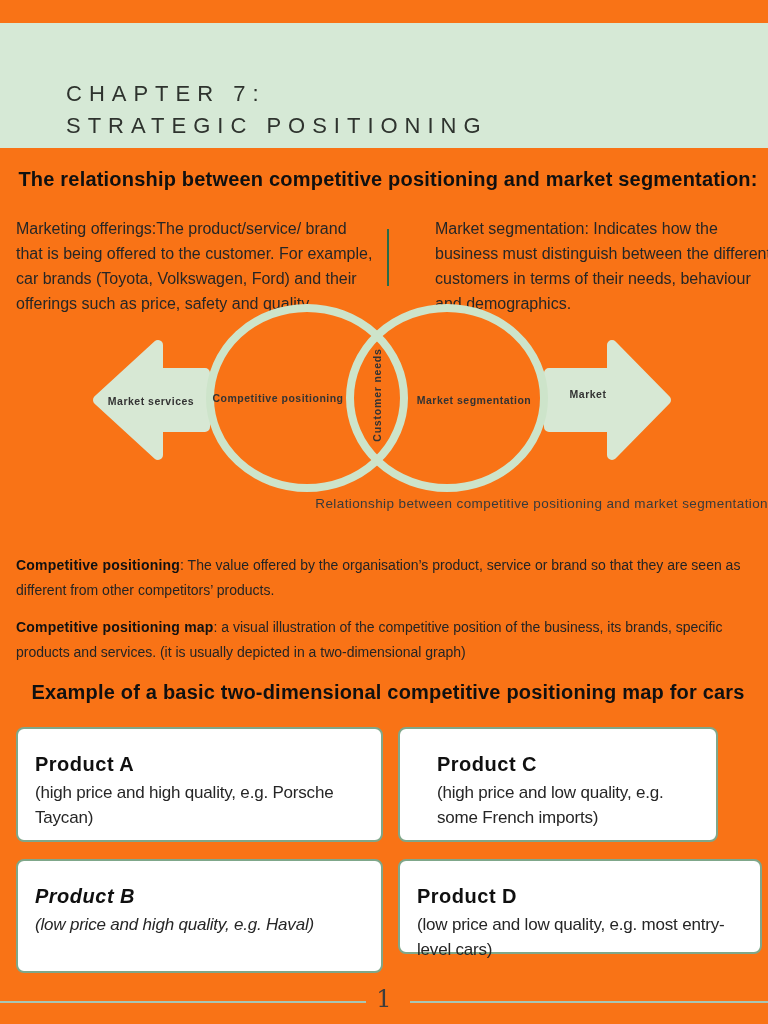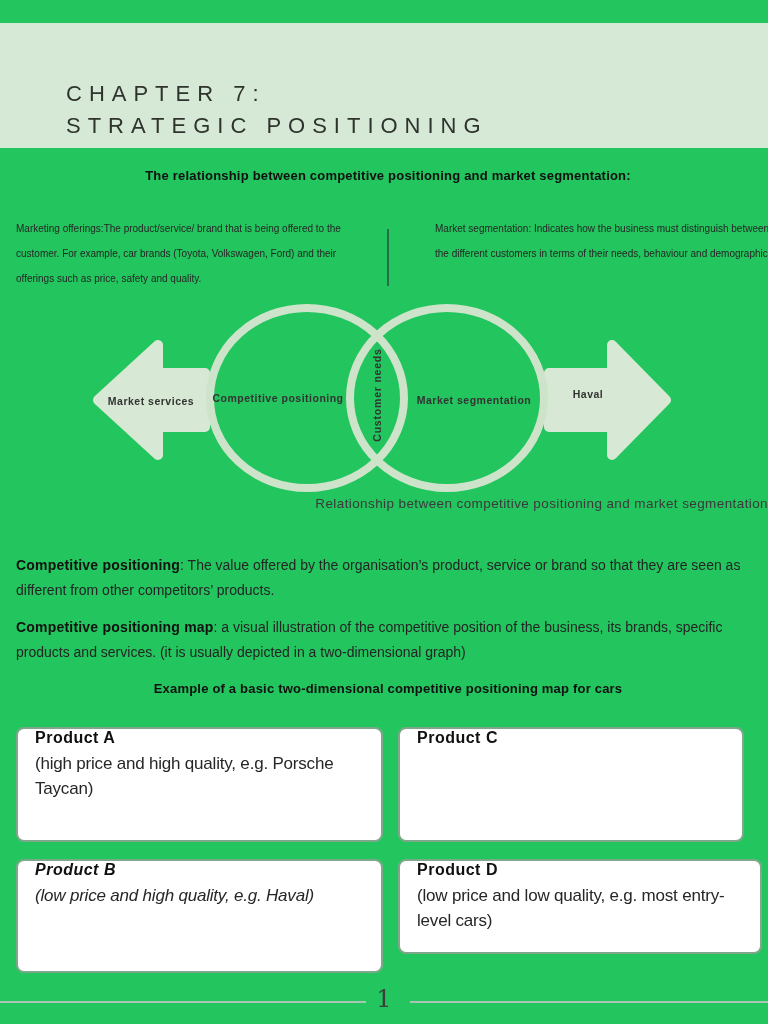--- a/index.html
+++ b/index.html
@@ -1,40 +1,40 @@
 <!DOCTYPE html>
 <html><head>
 <meta charset="utf-8">
 <style>
   * { margin: 0; padding: 0; box-sizing: border-box; }
   html, body { background: #ffffff; }
   body { font-family: "Liberation Sans", sans-serif; color: #222; }
   .page {
     position: relative; width: 768px; height: 1024px;
-    background: #22c55e; overflow: hidden; margin: 0 auto;
+    background: #f97316; overflow: hidden; margin: 0 auto;
   }
 
   
   .band { position: absolute; left: 0; top: 23px; width: 768px; height: 125px; background: #d6e9d6; }
   .chapter-title {
     position: absolute; left: 66px; top: 55px;
     font-size: 22px; font-weight: 400; letter-spacing: 7px;
     line-height: 32px; color: #2e332e;
   }
 
   
   .sec-heading {
     position: absolute; left: 0; width: 768px; text-align: center;
-    font-weight: 700; font-size: 13px; letter-spacing: 0.2px; color: #101010; padding-left: 8px;
+    font-weight: 700; font-size: 20px; letter-spacing: 0.2px; color: #101010; padding-left: 8px;
   }
   .sec-heading.first { top: 168px; }
   .sec-heading.second { top: 681px; }
 
   
-  .col { position: absolute; top: 216px; font-size: 10px; line-height: 25px; color: #262626; }
+  .col { position: absolute; top: 216px; font-size: 16px; line-height: 25px; color: #262626; }
   .col.left  { left: 16px;  width: 360px; }
   .col.right { left: 419px; width: 346px; margin-left: 16px; }
   .v-divider { position: absolute; left: 387px; top: 229px; width: 2px; height: 57px; background: #2a6b48; }
 
   
   .diagram { position: absolute; left: 0; top: 300px; width: 768px; height: 215px; }
   .diagram svg { position: absolute; left: 0; top: 0; }
   .dlabel {
     position: absolute; font-size: 10.5px; font-weight: 700;
     letter-spacing: 0.5px; color: #333; text-align: center;
@@ -58,25 +58,25 @@
   .def.one { top: 553px; }
   .def.two { top: 615px; }
   .def b { color: #111; letter-spacing: 0.2px; }
 
   
   .pbox {
     position: absolute; background: #ffffff;
     border: 2px solid #7fa78a; border-radius: 8px;
   }
   .pbox.a { left: 16px;  top: 727px; width: 367px; height: 115px; }
-  .pbox.c { left: 398px; top: 727px; width: 346px; height: 115px; }
+  .pbox.c { left: 398px; top: 727px; width: 320px; height: 115px; padding-left: 20px; }
   .pbox.b { left: 16px;  top: 859px; width: 367px; height: 114px; font-style: italic; }
   .pbox.d { left: 398px; top: 859px; width: 364px; height: 95px; }
   .pbox-title {
-    margin: 0 10px 0 17px; font-weight: 700; font-size: 16px;
+    margin: 24px 10px 0 17px; font-weight: 700; font-size: 20px;
     letter-spacing: 0.5px; color: #101010;
   }
   .pbox-desc {
     margin: 4px 10px 0 17px; font-size: 17px; letter-spacing: -0.2px;
     line-height: 25px; color: #262626;
   }
 
   
   .footer-line { position: absolute; top: 1001px; height: 2px; background: #a8c6b3; }
   .footer-line.left  { left: 0;   width: 366px; }
@@ -109,35 +109,36 @@
       <polygon points="98,100 158,45 158,73 205,73 205,127 158,127 158,155" fill="#d7e8d4" stroke="#d7e8d4" stroke-width="10" stroke-linejoin="round"></polygon>
       <polygon points="549,73 612,73 612,45 666,100 612,155 612,127 549,127" fill="#d7e8d4" stroke="#d7e8d4" stroke-width="10" stroke-linejoin="round"></polygon>
       <ellipse cx="307" cy="98" rx="97" ry="90" fill="none" stroke="#cde4ca" stroke-width="8"></ellipse>
       <ellipse cx="447" cy="98" rx="97" ry="90" fill="none" stroke="#cde4ca" stroke-width="8"></ellipse>
     </svg>
   </div>
   <div class="dlabel market-offerings">Market services</div>
   <div class="dlabel competitive">Competitive positioning</div>
   <div class="dlabel customer-needs">Customer needs</div>
   <div class="dlabel segmentation">Market segmentation</div>
-  <div class="dlabel market">Haval</div>
+  <div class="dlabel market">Market</div>
   <div class="diagram-caption">Relationship between competitive positioning and market segmentation</div>
 
   <p class="def two"><b>Competitive positioning map</b><span>: a visual illustration of the competitive position of the business, its brands, specific products and services. (it is usually depicted in a two-dimensional graph)</span></p>
 
   <p class="def one"><b>Competitive positioning</b><span>: The value offered by the organisation’s product, service or brand so that they are seen as different from other competitors’ products.</span></p>
 
   <div class="sec-heading second">Example of a basic two-dimensional competitive positioning map for cars</div>
 
   <div class="pbox a">
     <div class="pbox-title">Product A</div>
     <div class="pbox-desc">(high price and high quality, e.g. Porsche Taycan)</div>
   </div>
   <div class="pbox c">
     <div class="pbox-title">Product C</div>
+    <div class="pbox-desc">(high price and low quality, e.g. some French imports)</div>
   </div>
   <div class="pbox b">
     <div class="pbox-title">Product B</div>
     <div class="pbox-desc">(low price and high quality, e.g. Haval)</div>
   </div>
   <div class="pbox d">
     <div class="pbox-title">Product D</div>
     <div class="pbox-desc">(low price and low quality, e.g. most entry-level cars)</div>
   </div>
 

